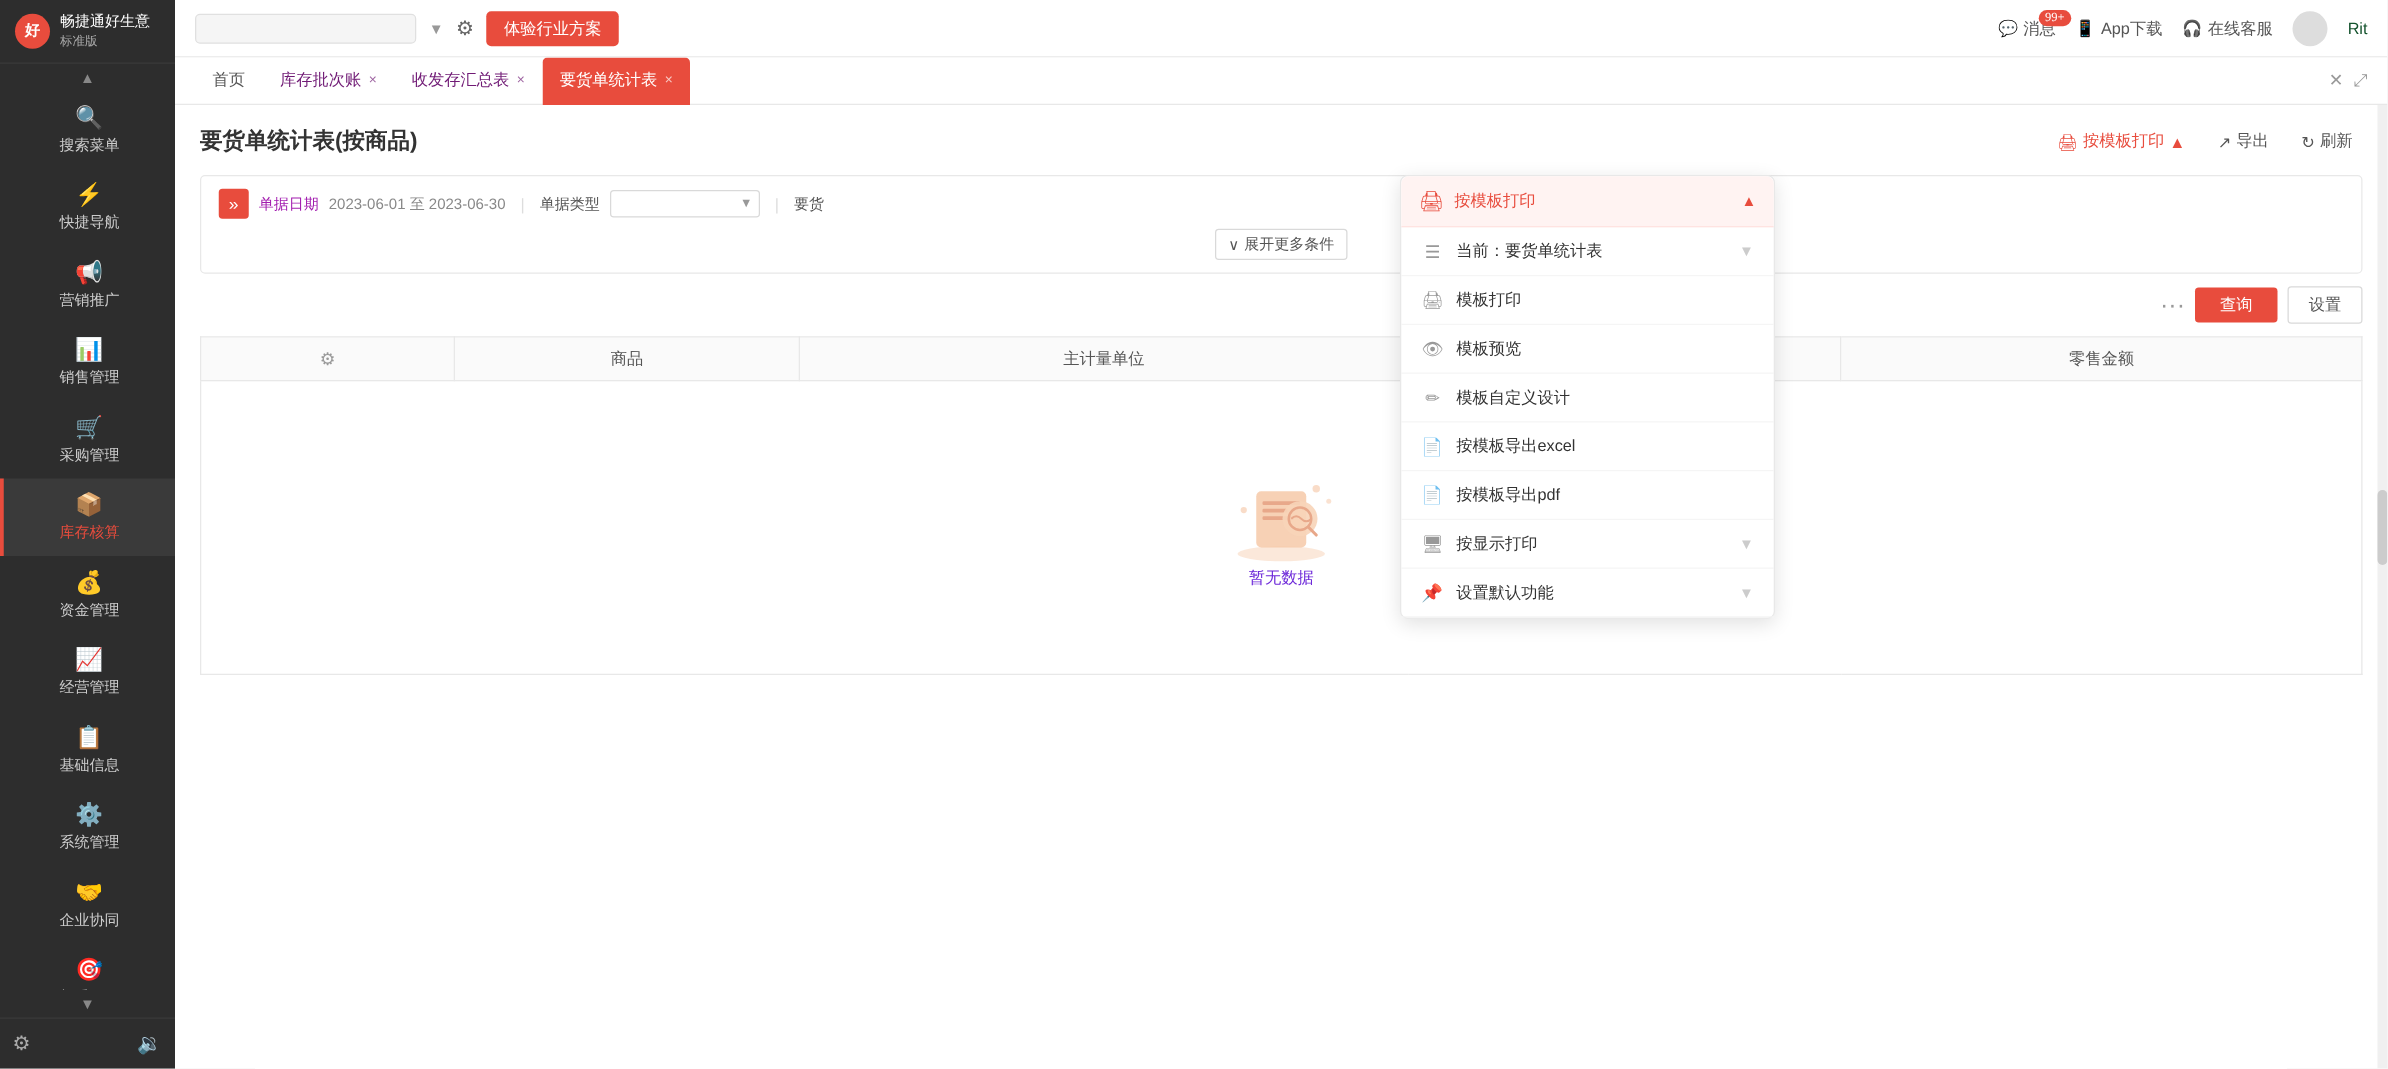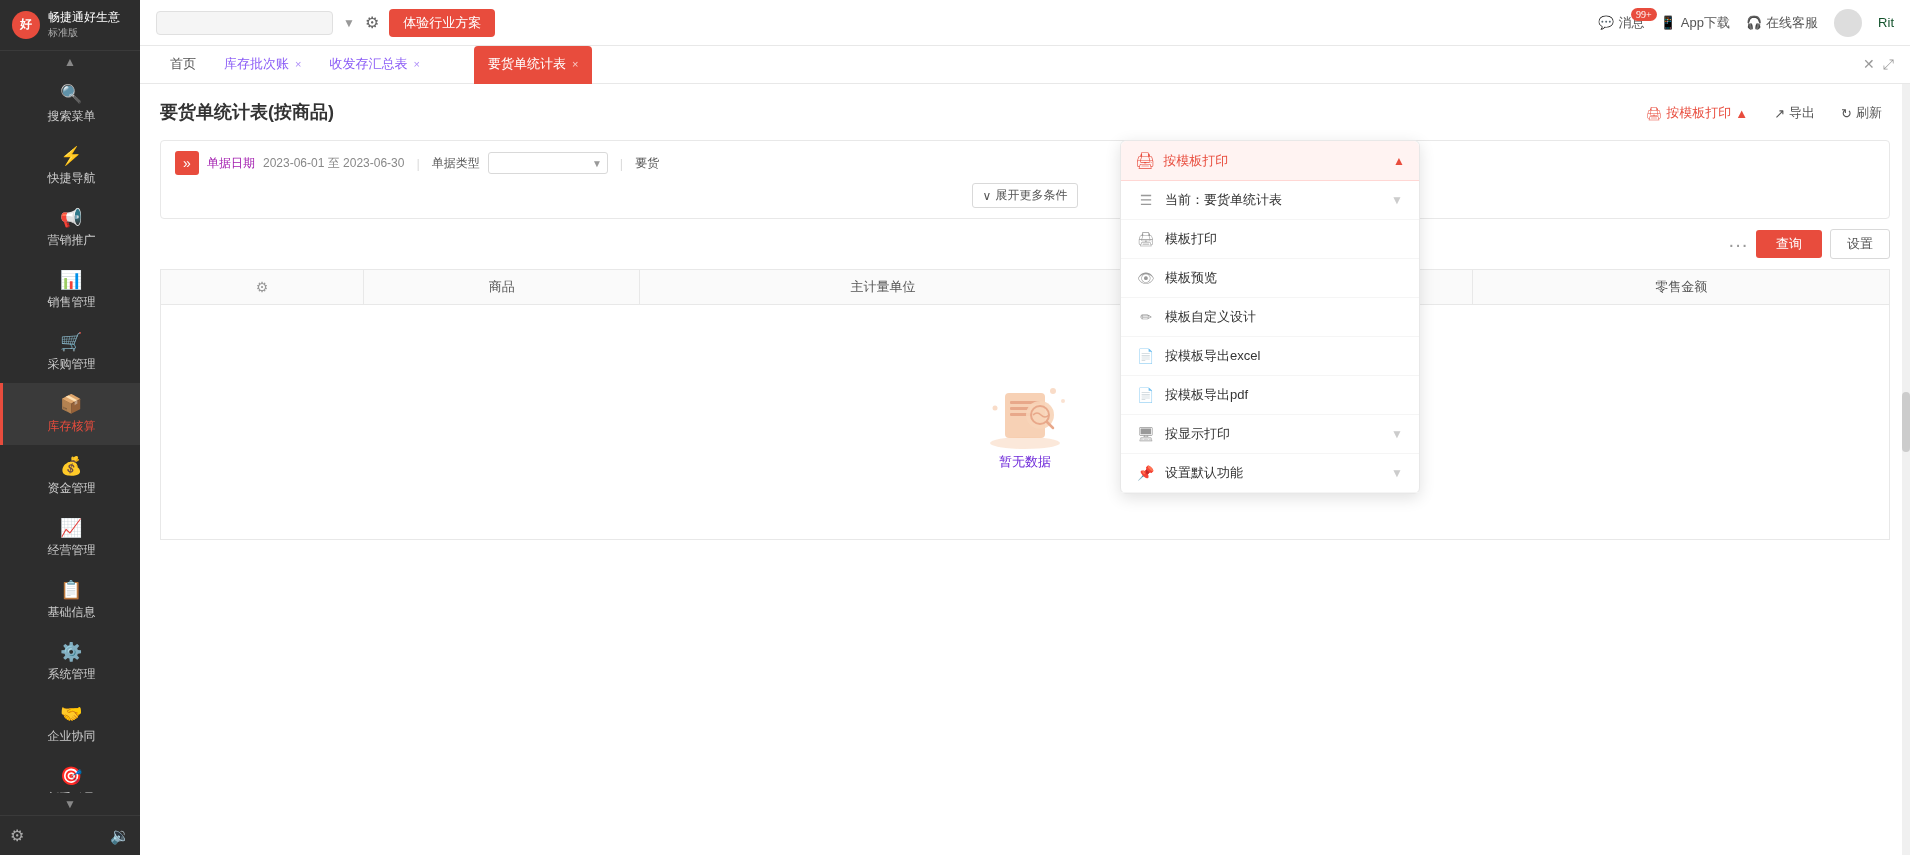--- a/index.html
+++ b/index.html
@@ -120,30 +120,29 @@
       align-items: center;
       padding: 0 16px;
       height: 38px;
       flex-shrink: 0;
     }
     .tab {
       display: flex; align-items: center; gap: 6px;
       padding: 0 14px;
       height: 38px;
       font-size: 13px;
-      color: #8b5cf6;
+      color: #701a75;
       cursor: pointer;
       border-bottom: 2px solid transparent;
       white-space: nowrap;
     }
     .tab.active {
       background: #e84c3d;
       color: #fff;
       border-radius: 4px 4px 0 0;
-      margin-left: 40px;
     }
     .tab-close { font-size: 11px; color: inherit; opacity: 0.7; cursor: pointer; }
     .tab-home { color: #555; font-size: 13px; }
     .tabs-spacer { flex: 1; }
     .tab-window-controls { display: flex; gap: 8px; }
     .tab-win-btn { font-size: 14px; color: #999; cursor: pointer; }
 
     
     .content {
       flex: 1;

